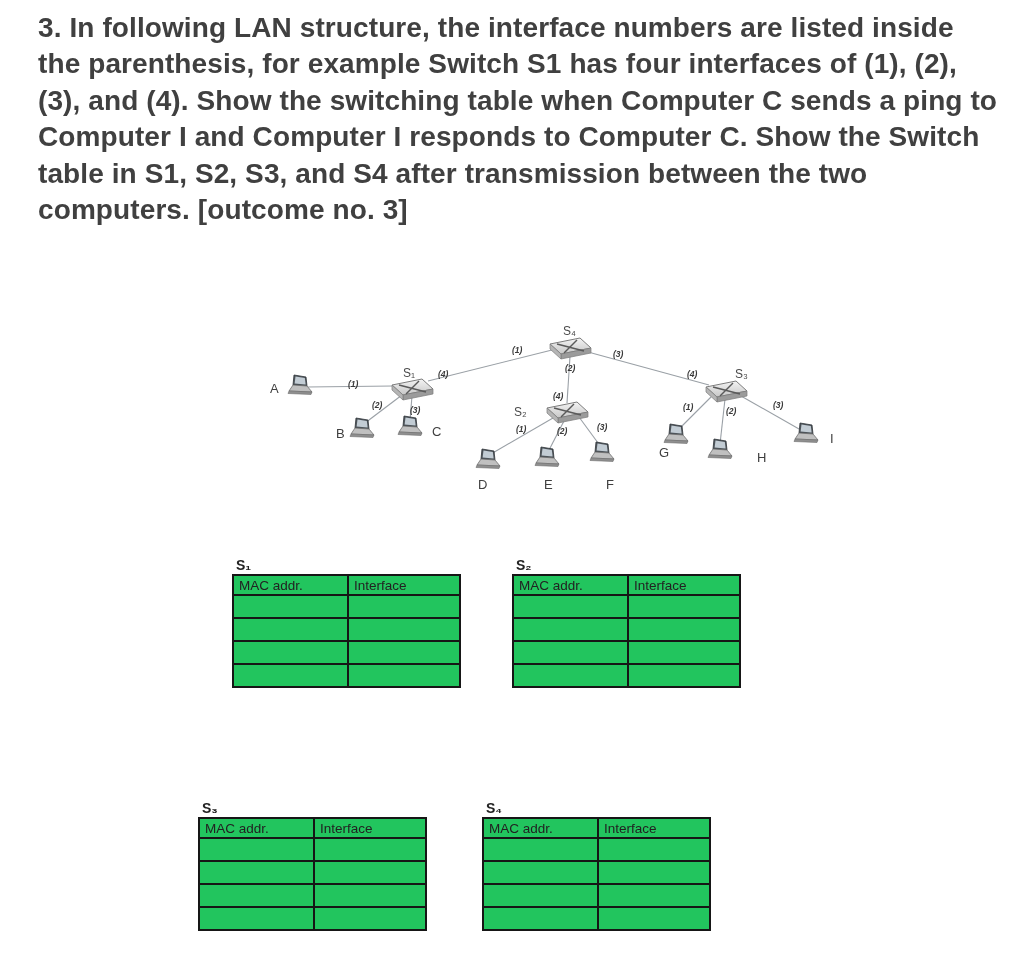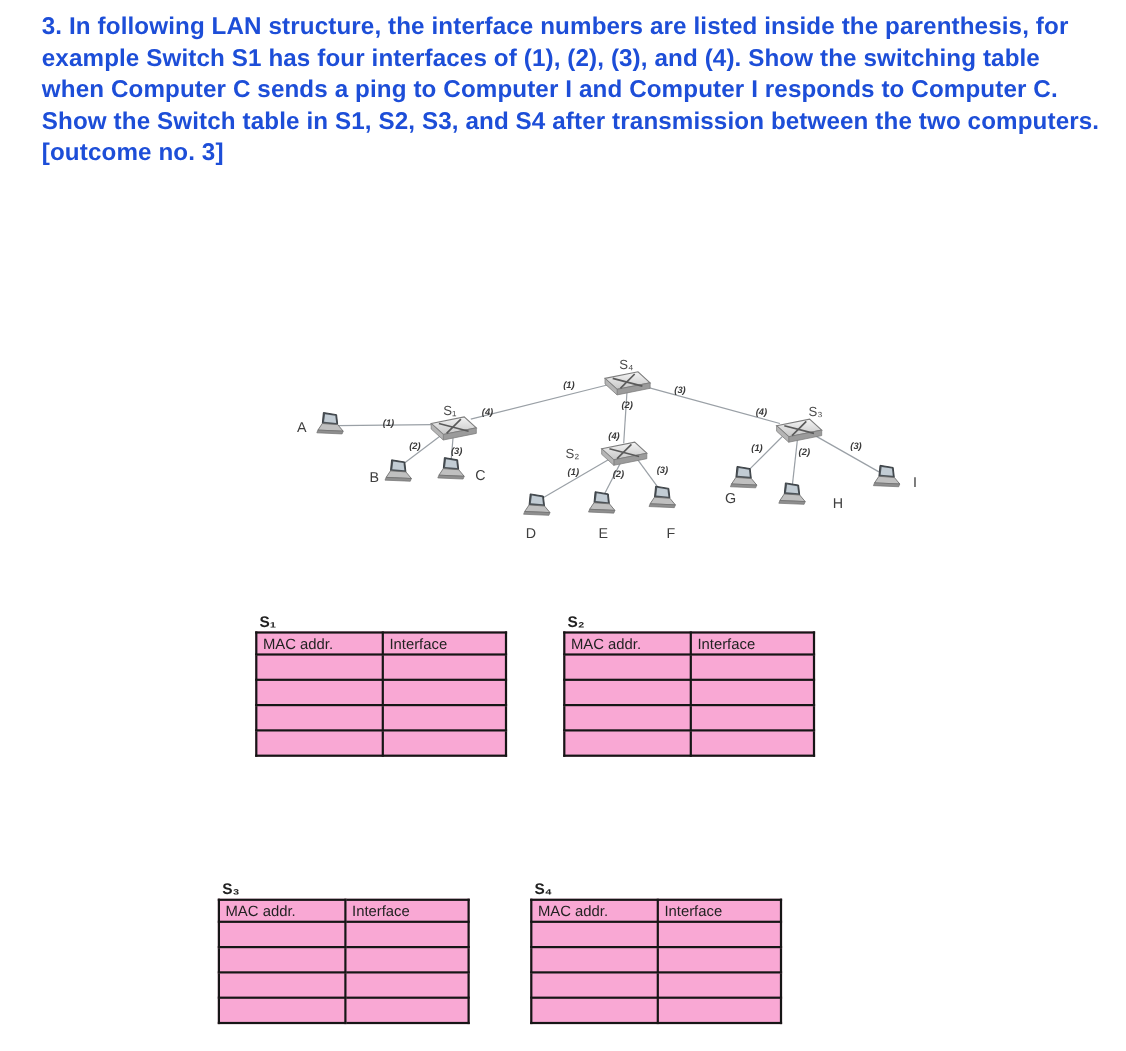--- a/index.html
+++ b/index.html
@@ -6,36 +6,36 @@
   html,body { background:#ffffff; }
   body {
     width:1024px; height:955px; position:relative;
     font-family:"Liberation Sans", sans-serif; color:#111;
     overflow:hidden;
   }
   .page { position:absolute; inset:0; background:#ffffff; }
 
   .question {
     position:absolute; left:38px; top:10px; width:962px;
-    font-size:22px; font-weight:bold; line-height:1.3; color:#1d4ed8;
+    font-size:28px; font-weight:bold; line-height:1.3; color:#404040;
     letter-spacing:0.1px;
   }
 
   .diagram { position:absolute; left:260px; top:315px; }
 
   .swlbl  { font-family:"Liberation Sans", sans-serif; font-size:12px; fill:#4a4a4a; }
   .iflbl  { font-family:"Liberation Sans", sans-serif; font-size:8.5px; font-weight:bold; font-style:italic; fill:#3a3a3a; }
   .pclbl  { font-family:"Liberation Sans", sans-serif; font-size:13px; fill:#3f3f3f; }
 
   .tbl-wrap { position:absolute; }
   .tbl-label {
     font-size:14px; font-weight:bold; color:#222;
     margin:0 0 1px 4px; line-height:16px;
   }
-  table.swtable { border-collapse:collapse; background:#f9a8d4; table-layout:fixed; }
+  table.swtable { border-collapse:collapse; background:#22c55e; table-layout:fixed; }
   .swtable th, .swtable td {
     border:2px solid #161616;
     font-size:13.5px; font-weight:normal; text-align:left;
     padding:1px 5px; color:#222; overflow:hidden; white-space:nowrap;
   }
   .swtable th { height:20px; }
   .swtable td { height:23px; }
   .c1 { width:115px; }
   .c2 { width:112px; }
 </style>

